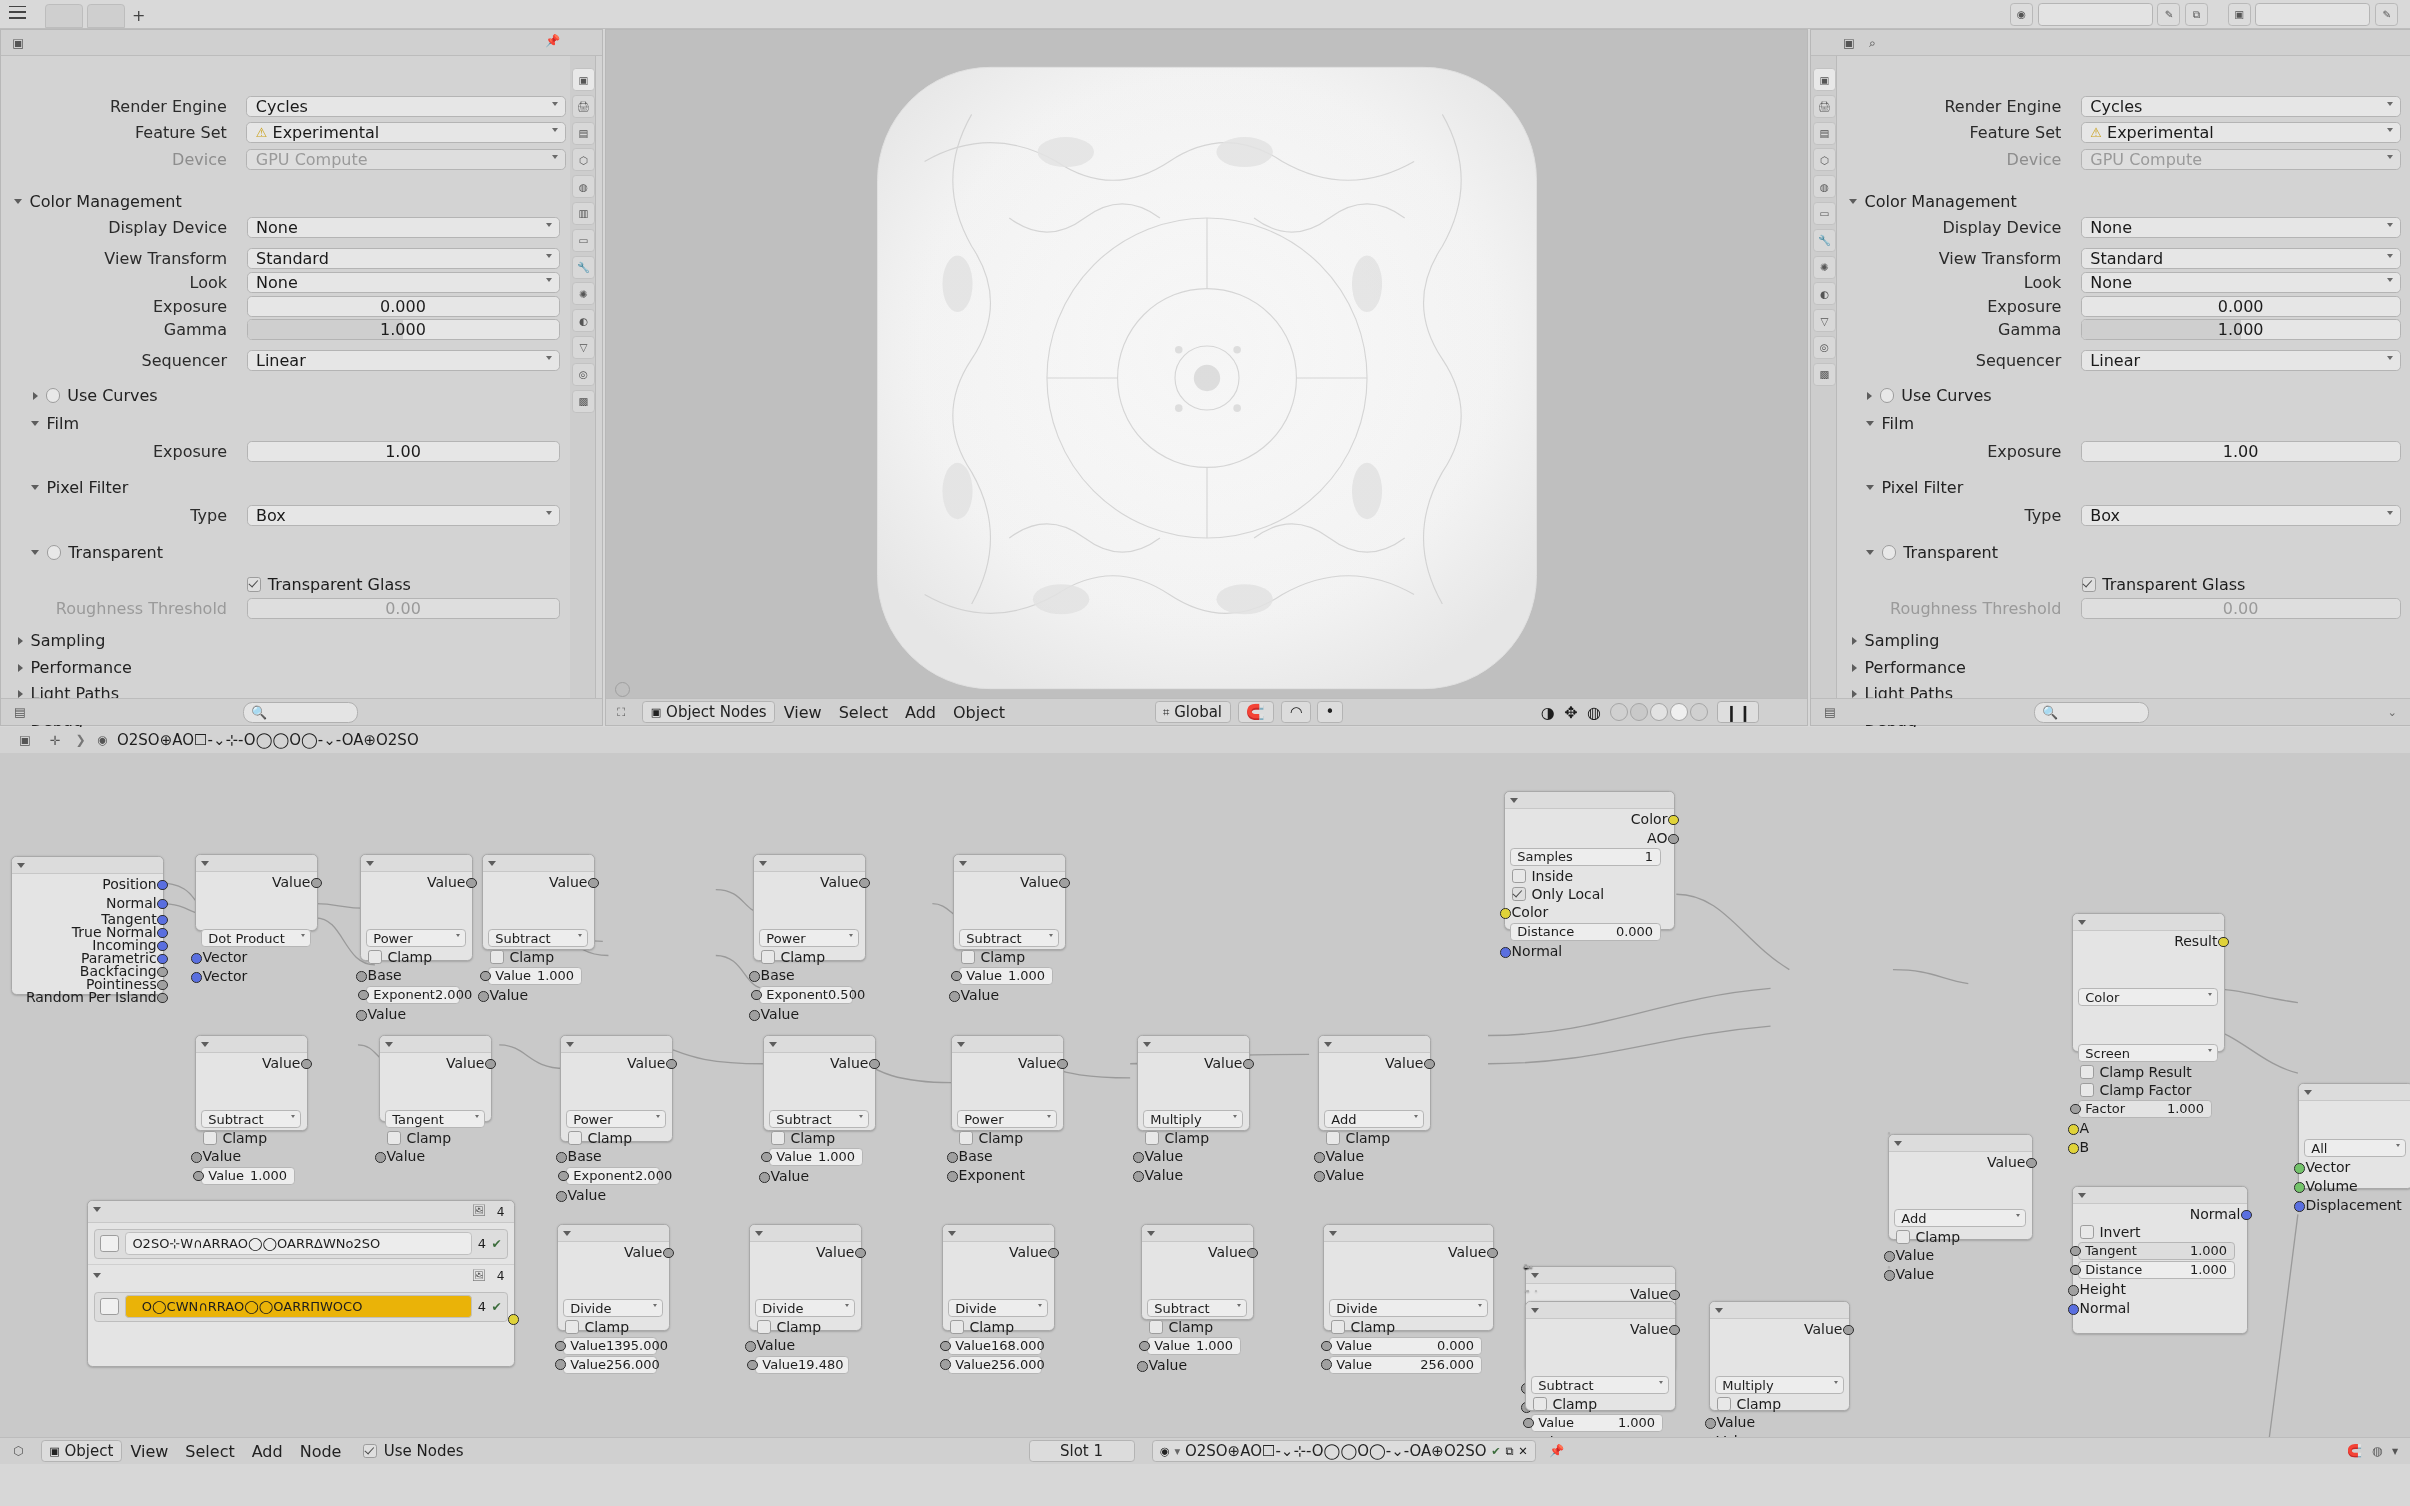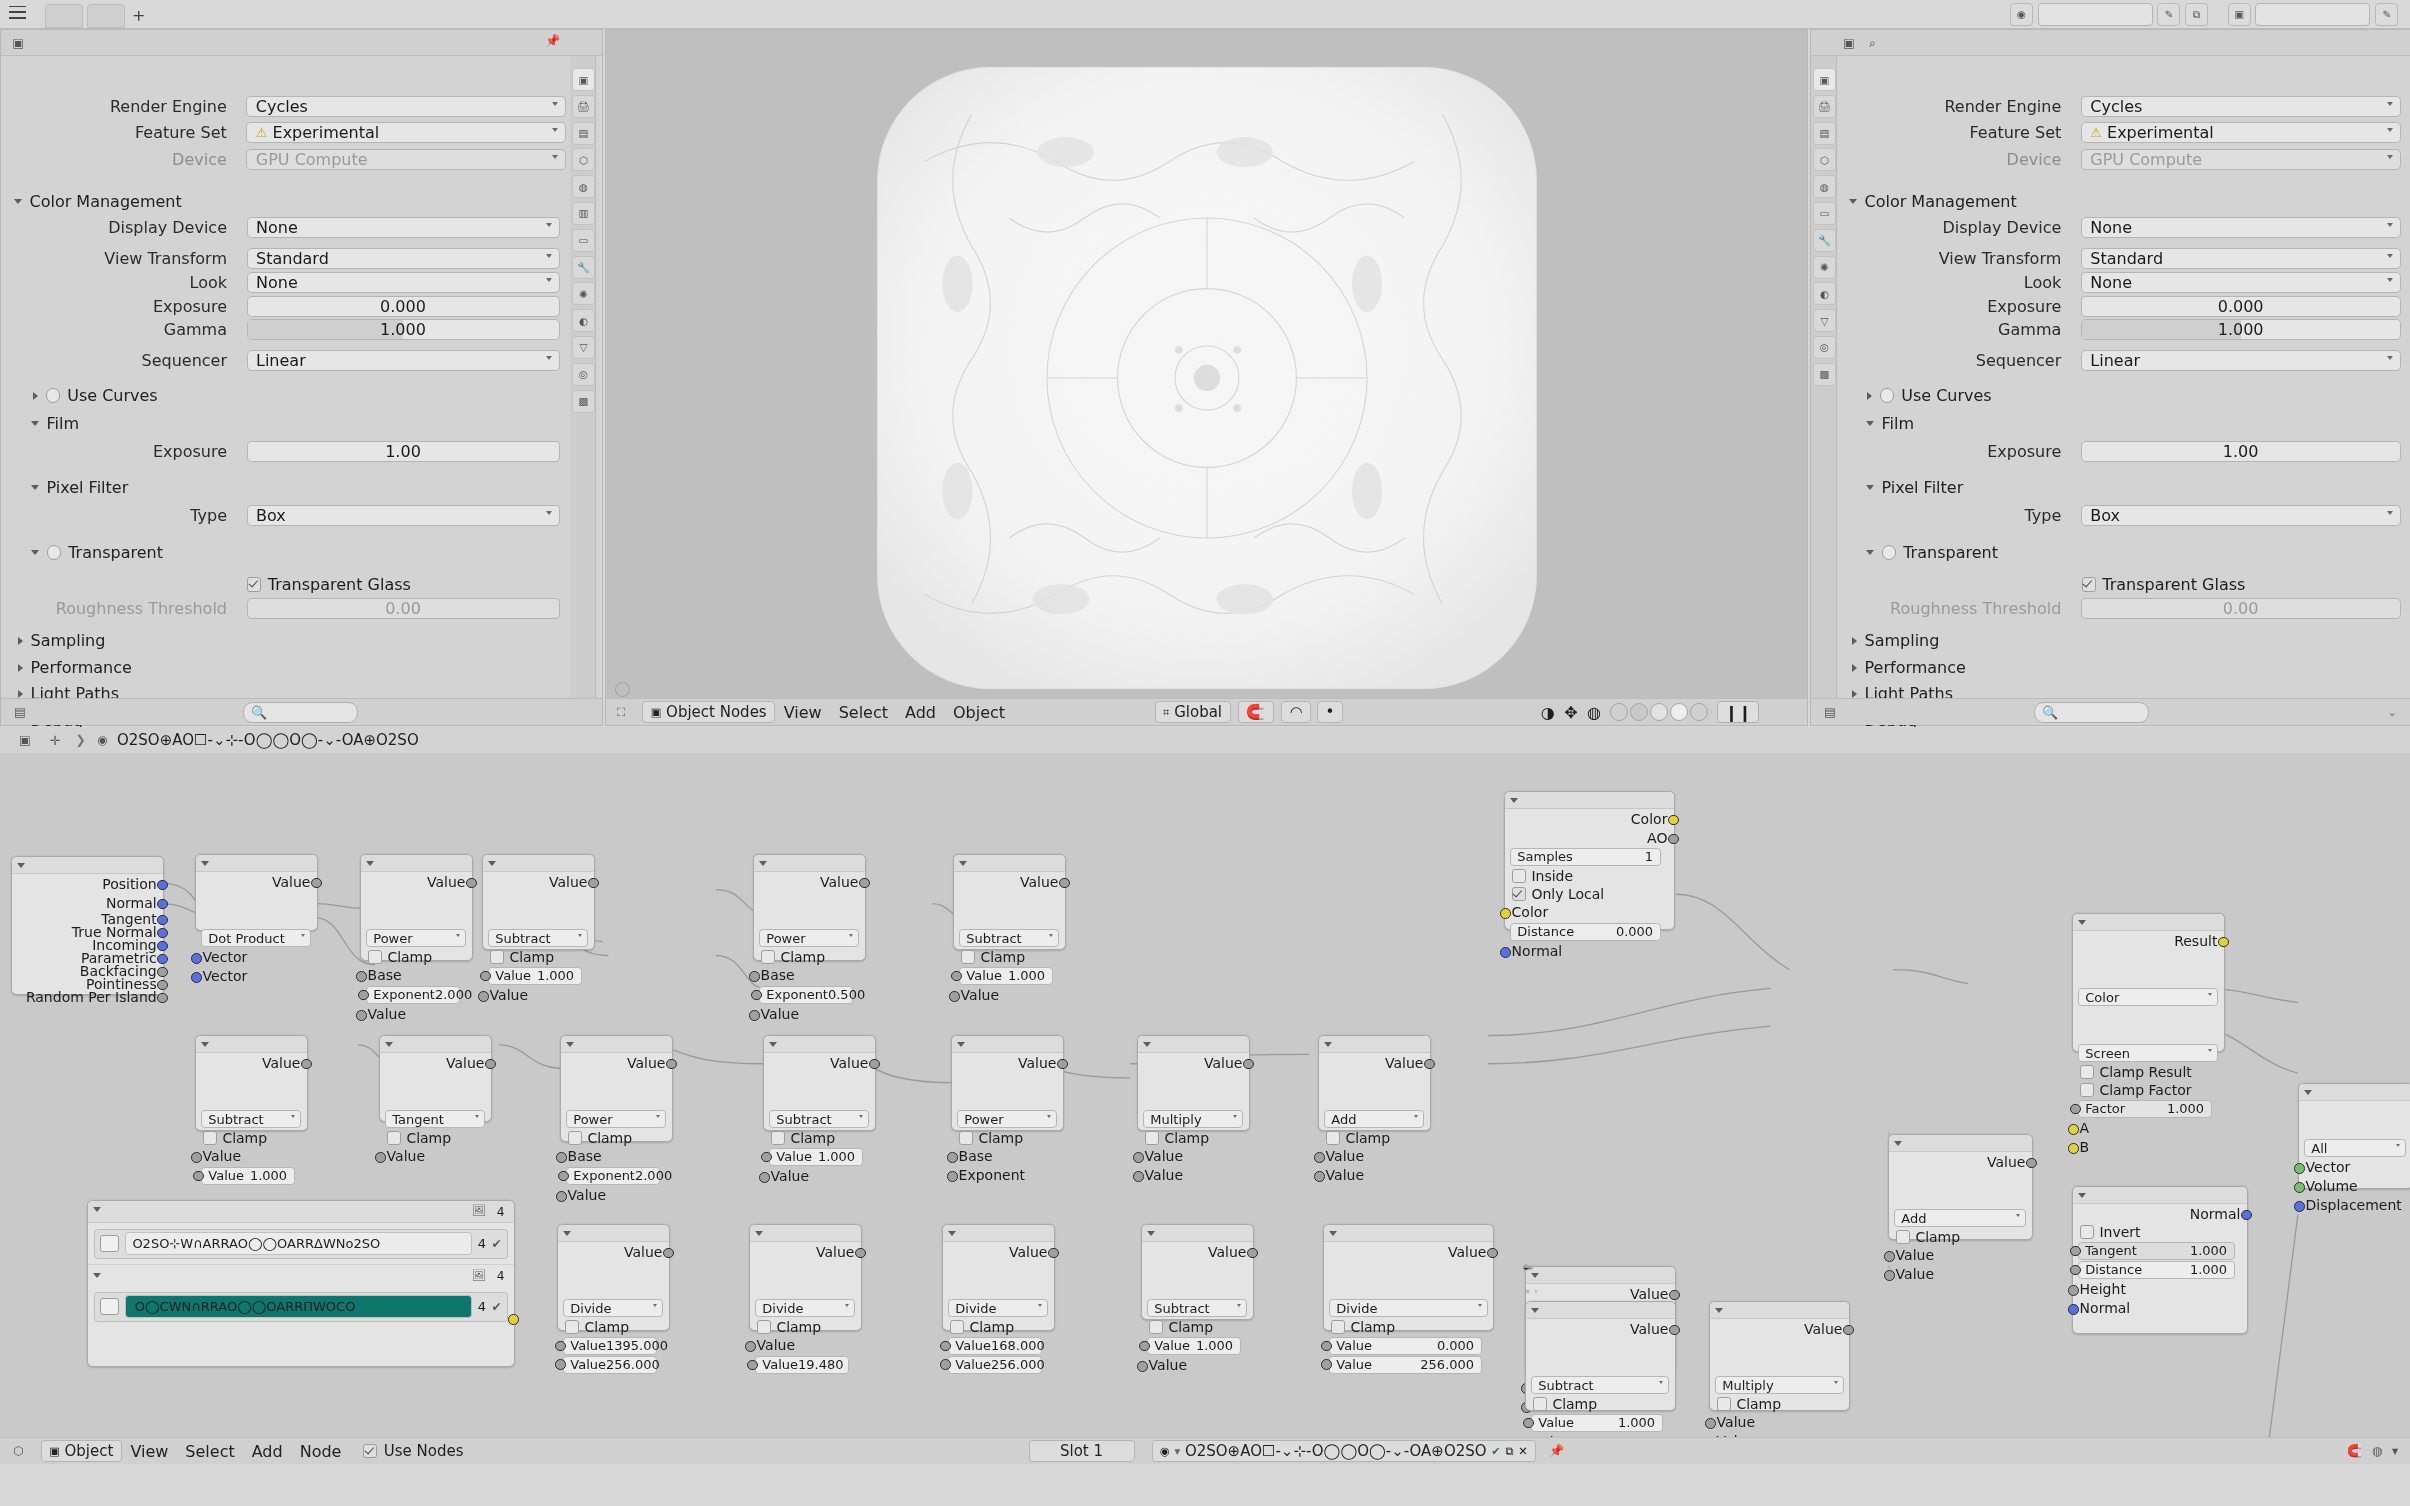--- a/index.html
+++ b/index.html
@@ -1103,21 +1103,21 @@
         <span style="font-size:13px;">4</span>
         <span style="font-size:12.2px;color:#3a6b3a;">✔</span>
       </div>
       <div style="position:relative;height:21px;border-top:0.9px solid #cfcfcf;">
         <span class="tri" style="position:absolute;left:4.7px;top:7.5px;"></span>
         <span style="position:absolute;right:28px;top:3.8px;font-size:11.3px;color:#555;">🖼</span>
         <span style="position:absolute;right:9.4px;top:3.8px;font-size:12.2px;">4</span>
       </div>
       <div style="margin:5.6px;height:28px;background:#dddddd;border:0.9px solid #bdbdbd;border-radius:3.8px;display:flex;align-items:center;padding:0 5.6px;gap:5.6px;">
         <span class="thumb"></span>
-        <span style="flex:1;height:21px;background:#0f766e;border:0.9px solid #c0c0c0;border-radius:3.8px;display:flex;align-items:center;padding:0 9px;font-size:13px;">O◯CWN∩RRAO◯◯OARRΠWOCO</span>
+        <span style="flex:1;height:21px;background:#eab308;border:0.9px solid #c0c0c0;border-radius:3.8px;display:flex;align-items:center;padding:0 16px;font-size:13px;">O◯CWN∩RRAO◯◯OARRΠWOCO</span>
         <span style="font-size:13px;">4</span>
         <span style="font-size:12.2px;color:#3a6b3a;">✔</span>
       </div>
       <span class="sock r s-yellow" style="top:113px;"></span>
     </div>
 
     <div class="node" style="left:557px;top:471px;width:111px;height:105px;">
       <div class="nhdr">
           <span class="tri"></span>
         </div>

